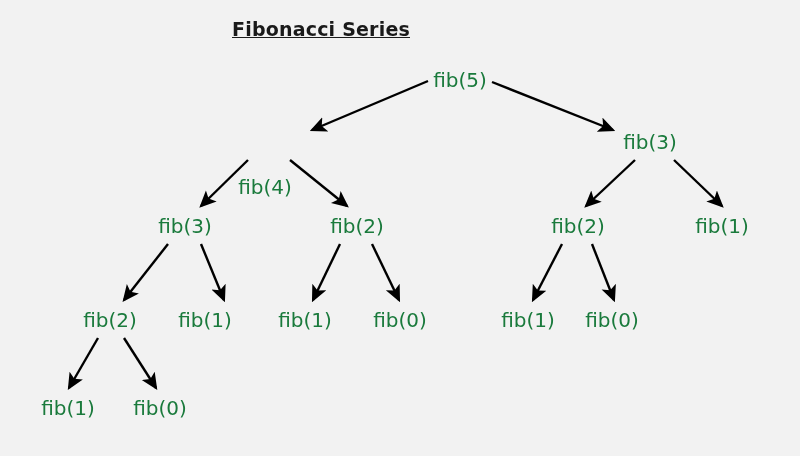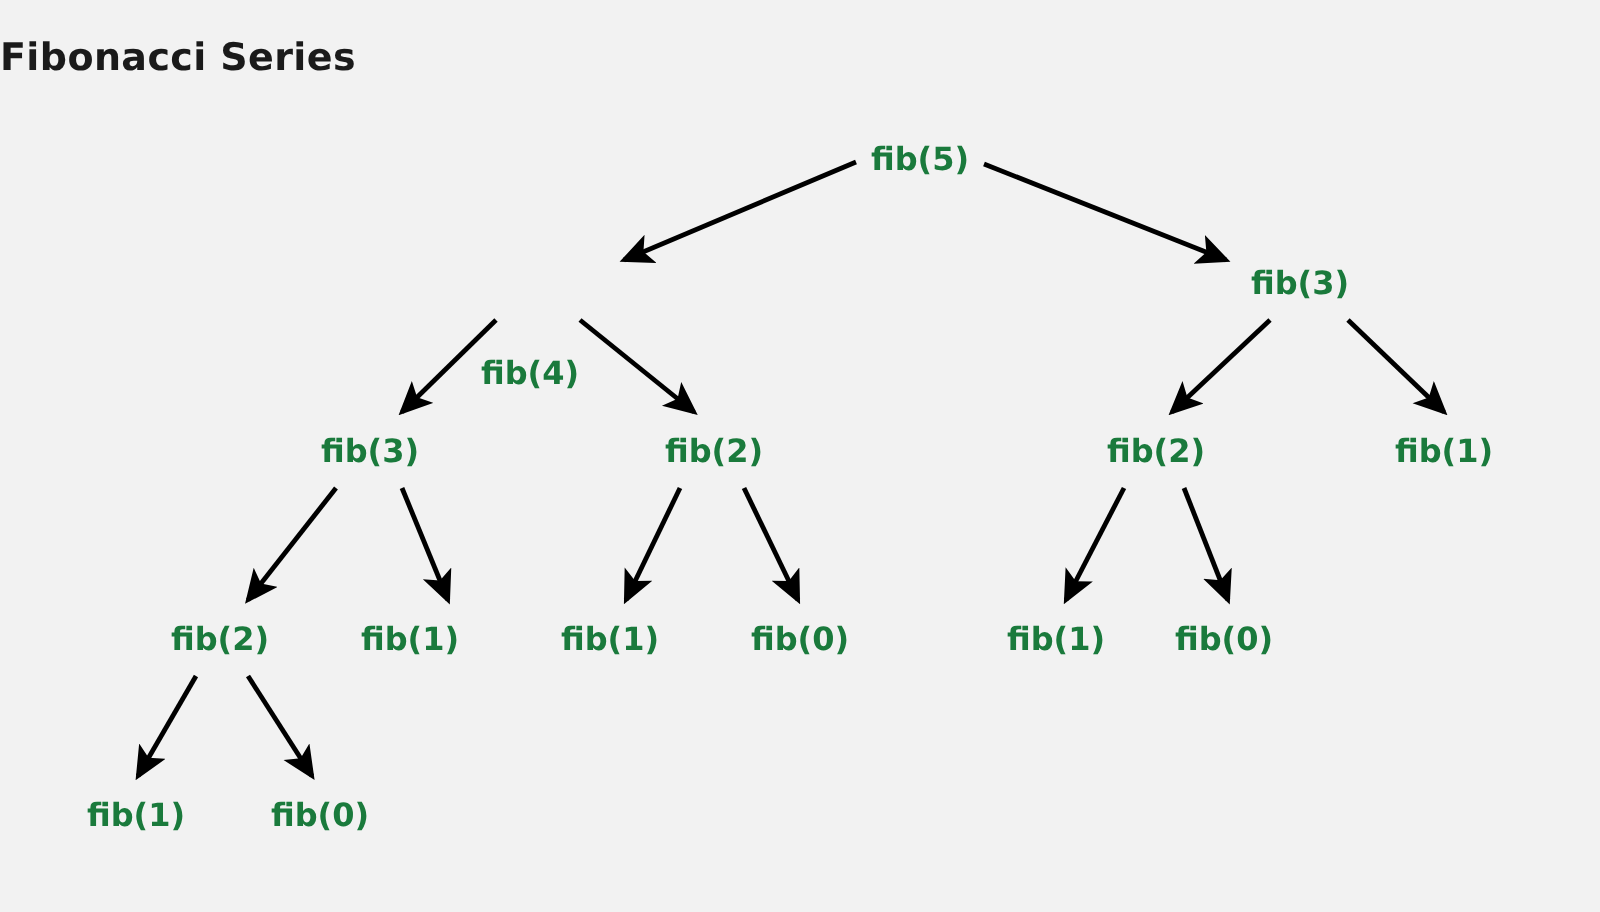--- a/index.html
+++ b/index.html
@@ -17,37 +17,39 @@
     position: relative;
     width: 800px;
     height: 456px;
     background: #f2f2f2;
   }
   #title {
     position: absolute;
     top: 18px;
     left: 0;
     width: 642px;
+    text-align: center;
     font-size: 19px;
     font-weight: bold;
     color: #1a1a1a;
     letter-spacing: 0.2px;
+    text-decoration: underline;
   }
   #edges {
     position: absolute;
     top: 0;
     left: 0;
     width: 800px;
     height: 456px;
   }
   .node {
     position: absolute;
     transform: translate(-50%, -50%);
-    font-size: 16px;
-    font-weight: bold;
+    font-size: 20px;
+    font-weight: normal;
     color: #1a7a3c;
     white-space: nowrap;
     line-height: 1;
   }
 </style>
 </head>
 <body>
 
 <div id="diagram-root">
 

